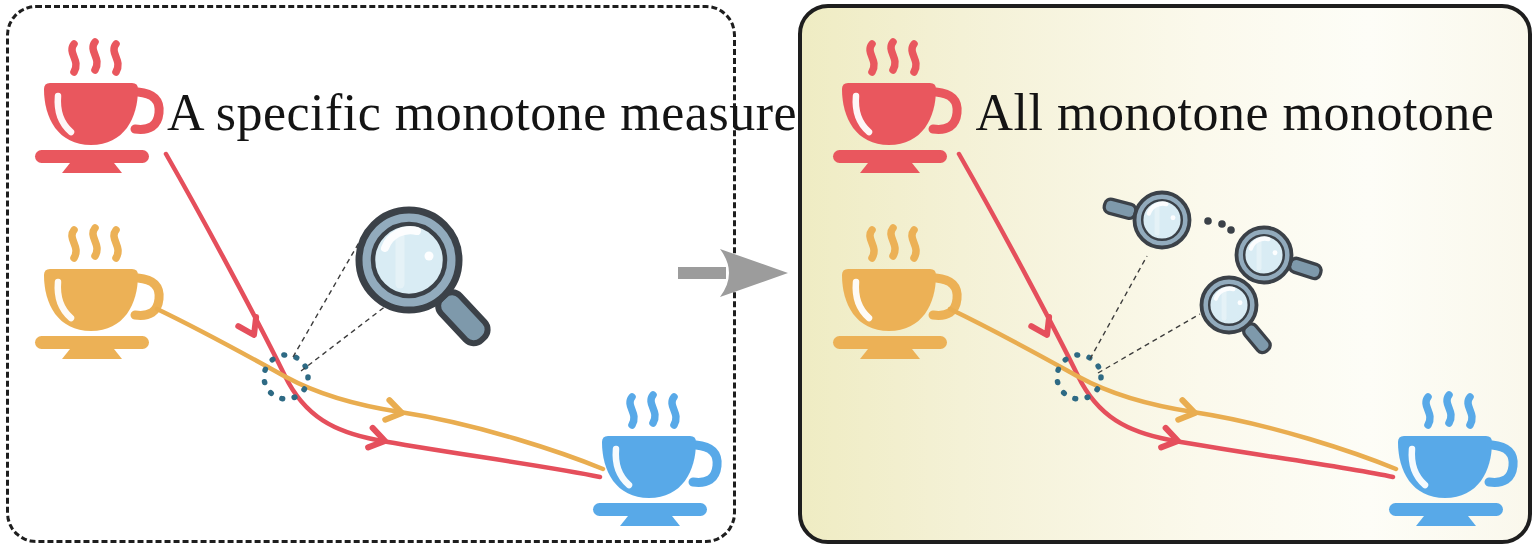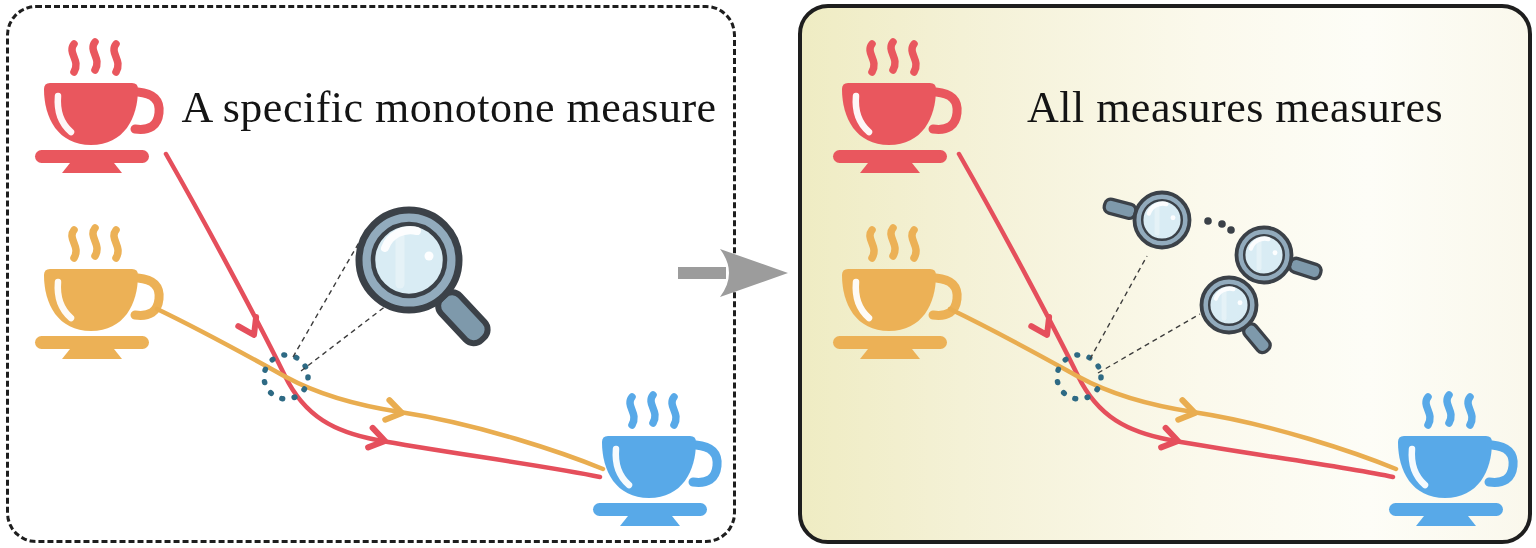--- a/index.html
+++ b/index.html
@@ -17,21 +17,21 @@
     background:#ffffff;
   }
   .panel-right{
     left:798px;top:4px;width:734px;height:540px;
     border:4px solid #1e1e1e;
     background:linear-gradient(90deg,#efecc3 0%,#f4f1d6 22%,#fbf9ec 55%,#fdfdf7 78%,#faf8ec 100%);
   }
   .panel-art{position:absolute;left:0;top:0;width:100%;height:100%;}
   .panel-title{
     position:absolute;top:76px;
-    font-size:44px;line-height:1.1;color:#141414;
+    font-size:52px;line-height:1.1;color:#141414;
     text-align:center;white-space:nowrap;
     letter-spacing:0.5px;
   }
   .title-left{left:158px;right:2px;}
   .title-right{left:150px;right:10px;}
   .connector-arrow{position:absolute;left:676px;top:244px;width:120px;height:58px;}
   .defs-svg{position:absolute;width:0;height:0;}
 </style>
 </head>
 <body>
@@ -128,16 +128,16 @@
           </g>
         <use href="#mag-lens"></use>
       </g>
       <g transform="translate(427,297) scale(0.55)">
         <g transform="rotate(50)">
             <use href="#mag-handle"></use>
           </g>
         <use href="#mag-lens"></use>
       </g>
     </svg>
-    <div class="panel-title title-right">All measures measures</div>
+    <div class="panel-title title-right">All monotone monotone</div>
   </div>
 
 </div>
 
 </body></html>

